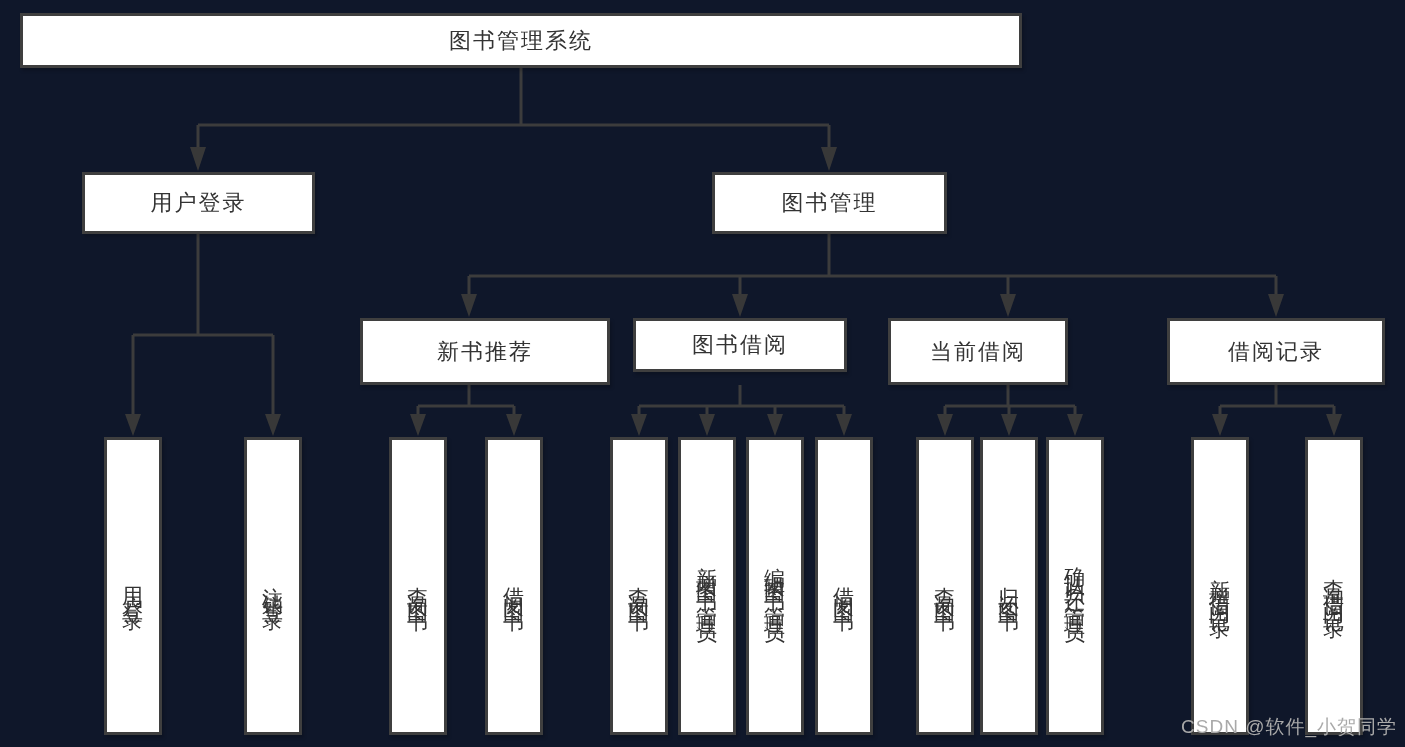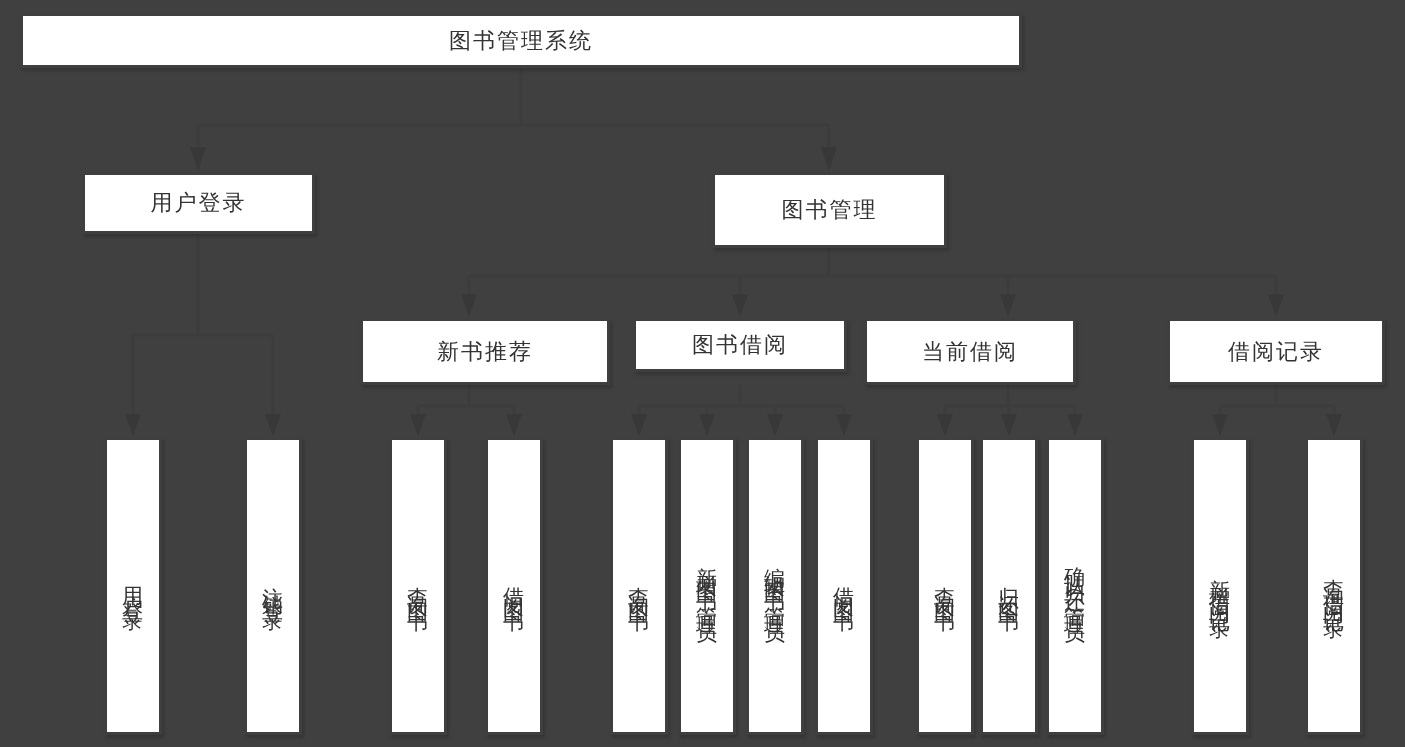--- a/index.html
+++ b/index.html
@@ -1,20 +1,20 @@
 <!DOCTYPE html>
 <html><head>
 <meta charset="utf-8">
 <style>
   html, body { margin: 0; padding: 0; background: #ffffff; }
   .stage {
     position: relative;
     width: 1405px;
     height: 747px;
-    background: #404040;
+    background: #0f172a;
     font-family: "Liberation Sans", "DejaVu Sans", sans-serif;
     overflow: hidden;
   }
   .wires {
     position: absolute;
     left: 0; top: 0;
     width: 1405px; height: 747px;
     z-index: 1;
   }
   .wires path {
@@ -92,39 +92,40 @@
       <polygon points="1001,414 1017,414 1009,436"></polygon>
       <polygon points="1067,414 1083,414 1075,436"></polygon>
       <polygon points="1212,414 1228,414 1220,436"></polygon>
       <polygon points="1326,414 1342,414 1334,436"></polygon>
     </g>
   </svg>
 
   <div class="node" style="left:20px;top:13px;width:1002px;height:55px">图书管理系统</div>
 
   <div class="node" style="left:82px;top:172px;width:233px;height:62px">用户登录</div>
-  <div class="node" style="left:712px;top:172px;width:235px;height:76px">图书管理</div>
+  <div class="node" style="left:712px;top:172px;width:235px;height:62px">图书管理</div>
 
   <div class="node" style="left:360px;top:318px;width:250px;height:67px">新书推荐</div>
   <div class="node" style="left:633px;top:318px;width:214px;height:54px">图书借阅</div>
-  <div class="node" style="left:864px;top:318px;width:212px;height:67px">当前借阅</div>
+  <div class="node" style="left:888px;top:318px;width:180px;height:67px">当前借阅</div>
   <div class="node" style="left:1167px;top:318px;width:218px;height:67px">借阅记录</div>
 
   <div class="node leaf" style="left:104px;top:437px;width:58px;height:298px">用户登录</div>
   <div class="node leaf" style="left:244px;top:437px;width:58px;height:298px">注销登录</div>
 
   <div class="node leaf" style="left:389px;top:437px;width:58px;height:298px">查询图书</div>
   <div class="node leaf" style="left:485px;top:437px;width:58px;height:298px">借阅图书</div>
 
   <div class="node leaf" style="left:610px;top:437px;width:58px;height:298px">查询图书</div>
   <div class="node leaf" style="left:678px;top:437px;width:58px;height:298px">新增图书（管理员）</div>
   <div class="node leaf" style="left:746px;top:437px;width:58px;height:298px">编辑图书（管理员）</div>
   <div class="node leaf" style="left:815px;top:437px;width:58px;height:298px">借阅图书</div>
 
   <div class="node leaf" style="left:916px;top:437px;width:58px;height:298px">查询图书</div>
   <div class="node leaf" style="left:980px;top:437px;width:58px;height:298px">归还图书</div>
   <div class="node leaf" style="left:1046px;top:437px;width:58px;height:298px">确认归还（管理员）</div>
 
   <div class="node leaf" style="left:1191px;top:437px;width:58px;height:298px">新增借阅记录</div>
   <div class="node leaf" style="left:1305px;top:437px;width:58px;height:298px">查询借阅记录</div>
 
+  <div class="watermark">CSDN @软件_小贺同学</div>
 
 </div>
 
 </body></html>

